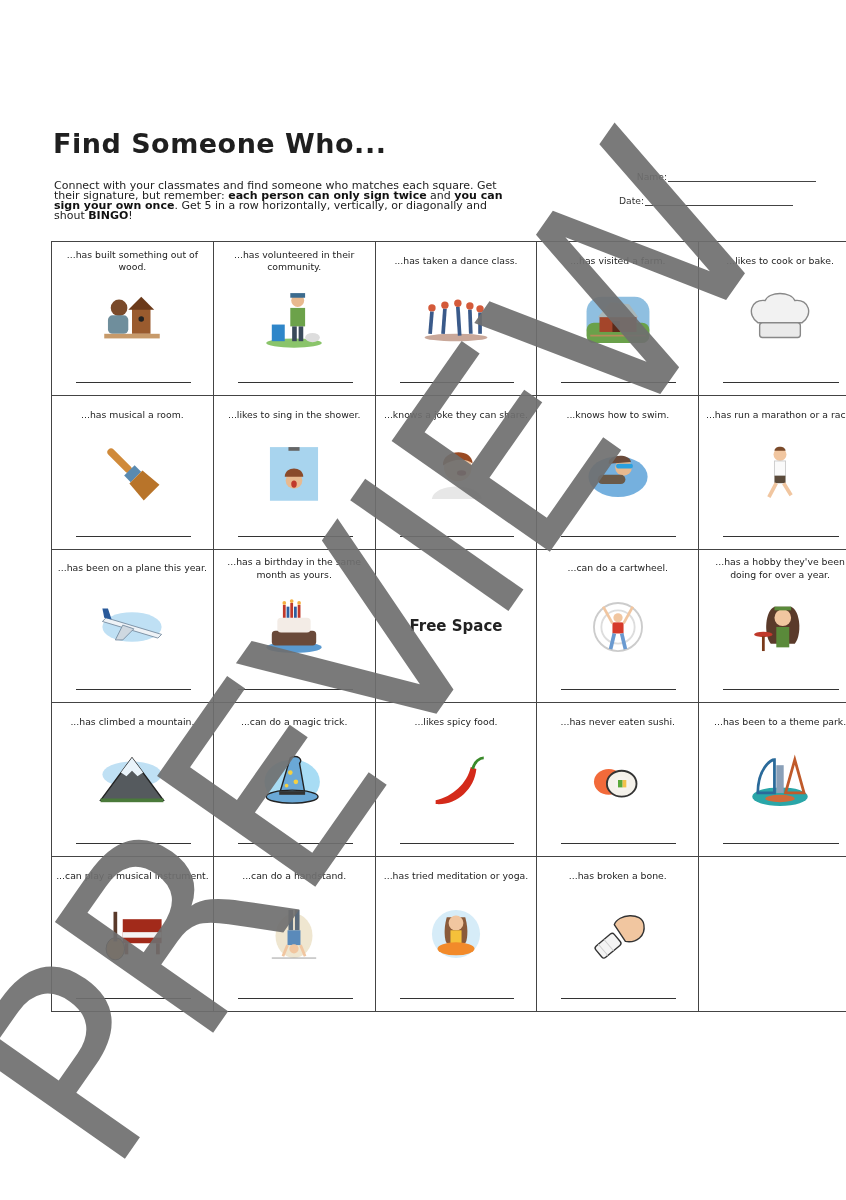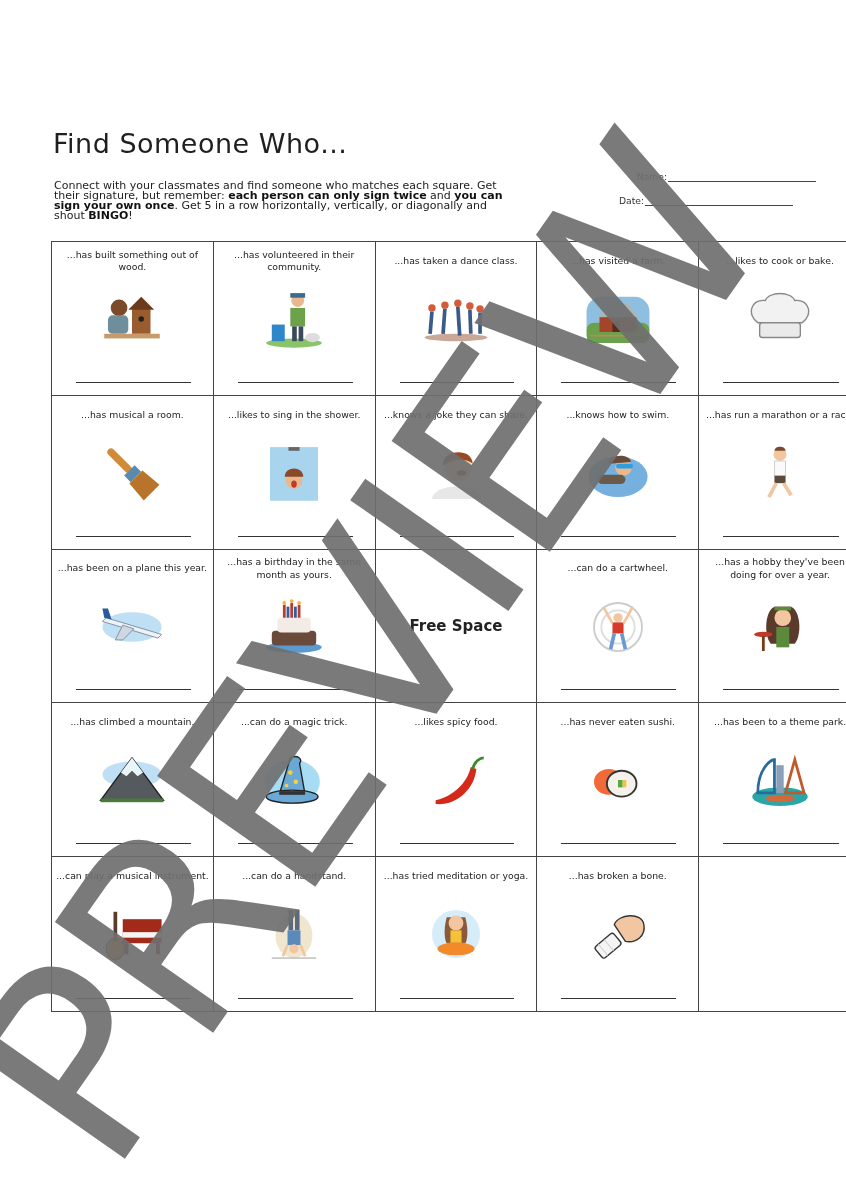--- a/index.html
+++ b/index.html
@@ -1,18 +1,18 @@
 <!DOCTYPE html>
 <html><head>
 <meta charset="utf-8">
 <style>
   html, body { margin: 0; padding: 0; background: #ffffff; }
   body { width: 846px; height: 1200px; position: relative; overflow: hidden;
          font-family: "DejaVu Sans", sans-serif; color: #222; }
-  .title { position: absolute; left: 53px; top: 128px; font-size: 27px; font-weight: 400;
+  .title { position: absolute; left: 53px; top: 128px; font-size: 27px; font-weight: 700;
            letter-spacing: 0.5px; color: #1f1f1f; font-family: "DejaVu Sans", sans-serif; }
   .intro { position: absolute; left: 54px; top: 181px; width: 450px; font-size: 11px;
            line-height: 10px; color: #222; }
   .intro b { font-weight: 700; color: #111; }
   .meta { position: absolute; left: 608px; font-size: 9.2px; color: #333; }
   .meta .lab { display: inline-block; width: 36px; text-align: right; }
   .meta .line { position: absolute; left: 37px; top: 10px; width: 148px; border-bottom: 1px solid #444; }
   .grid { position: absolute; left: 51px; top: 241px; width: 811px; height: 771px;
           display: grid; grid-template-columns: repeat(5, 1fr); grid-template-rows: repeat(5, 1fr);
           border: 1px solid #444; box-sizing: border-box; }

